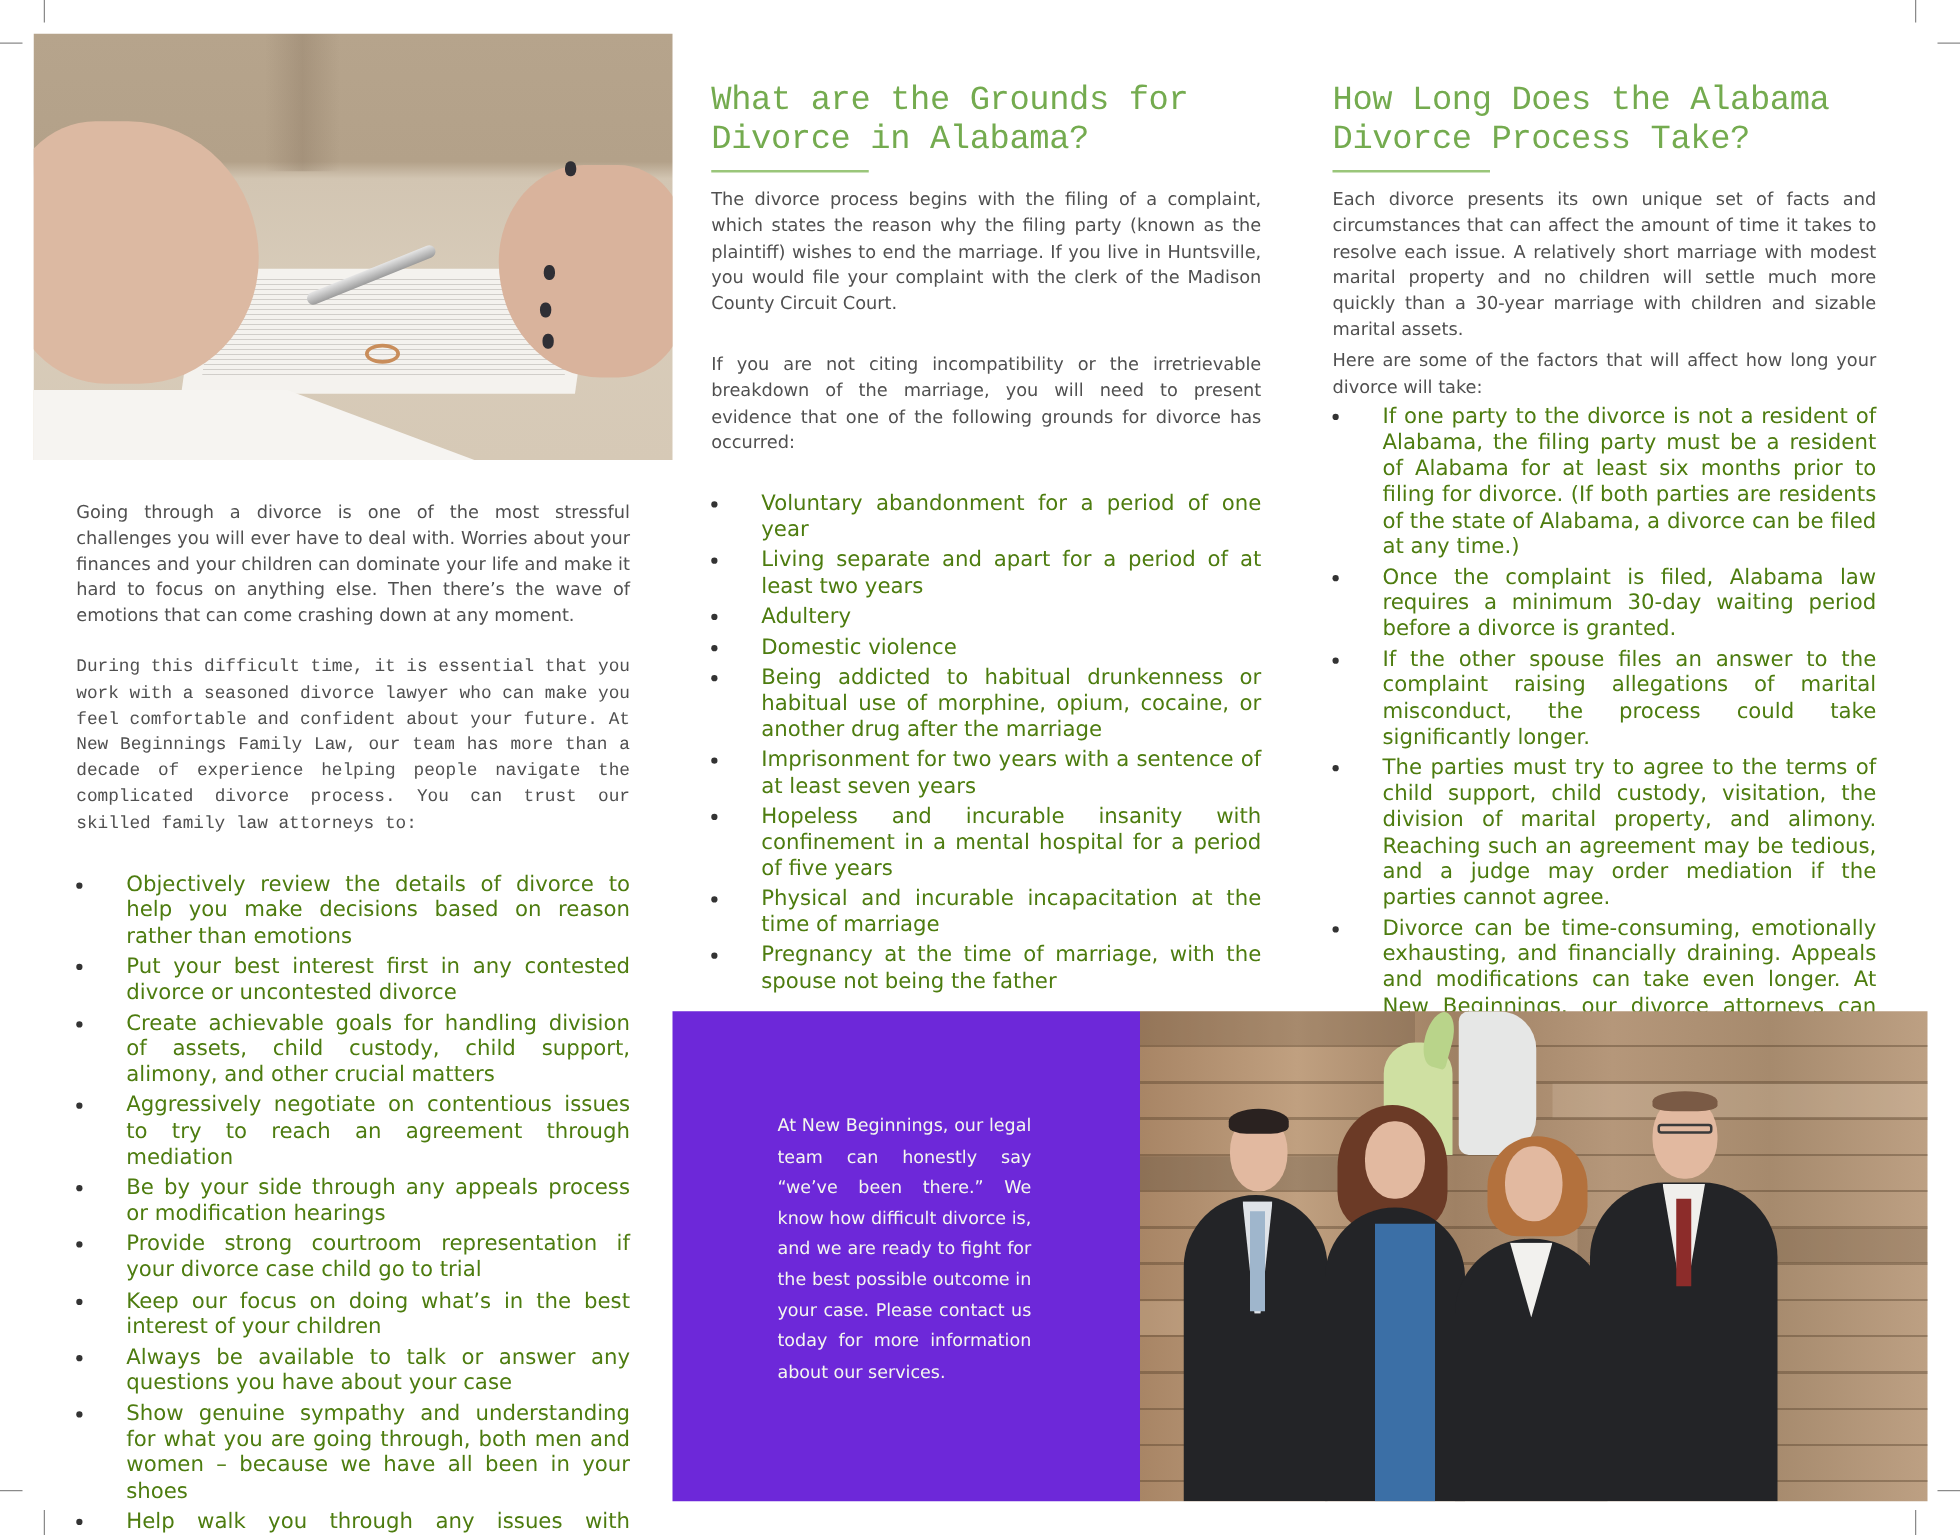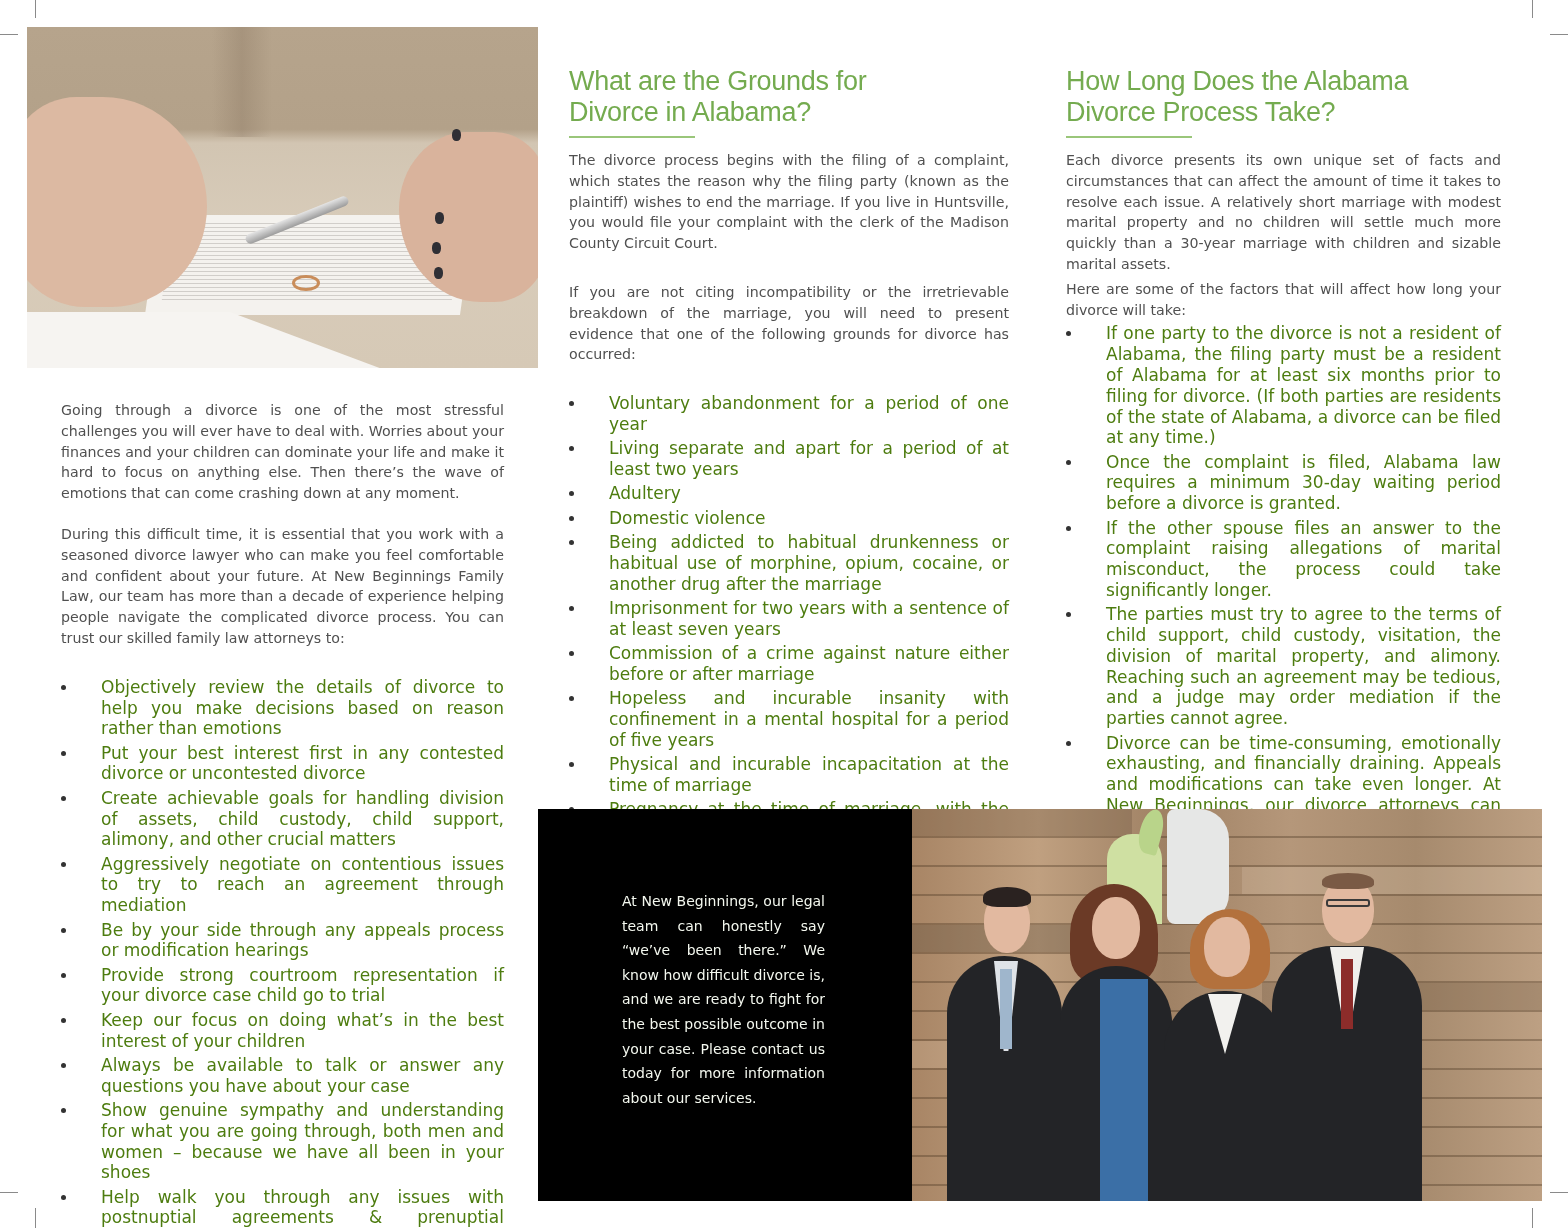--- a/index.html
+++ b/index.html
@@ -22,34 +22,34 @@
     clip-path: polygon(0 0, 52% 0, 100% 100%, 0 100%); }
   .photo-top .hand-l { position:absolute; left: -20px; top: 70px; width: 200px; height: 210px; background:#dcb9a2; border-radius: 40% 60% 55% 45%; }
   .photo-top .hand-r { position:absolute; left: 372px; top: 105px; width: 150px; height: 170px; background:#d9b39c; border-radius: 50% 40% 40% 60%; }
   .photo-top .pen { position:absolute; left: 215px; top: 188px; width: 110px; height: 10px; background: linear-gradient(180deg,#e5e5e5,#9c9c9c);
     transform: rotate(-22deg); border-radius: 5px; }
   .photo-top .ring { position:absolute; left: 265px; top: 248px; width: 28px; height: 16px; border: 3px solid #c98d5a; border-radius: 50%; }
   .photo-top .nail { position:absolute; width: 9px; height: 12px; background:#2f2f35; border-radius: 45%; }
 
   .col { position: absolute; }
   .heading {
-    font-family: Liberation Sans, sans-serif;
+    font-family: Liberation Mono, monospace;
     color: #74ab4f; font-size: 27px; line-height: 31px; font-weight: normal; letter-spacing: -0.3px;
   }
   .heading-rule { width: 126px; height: 2px; background: #9ac67a; margin-top: 8px; }
 
   .para { font-size: 14.2px; line-height: 20.8px; text-align: justify; color: #505050; }
-  .para.gap { margin-top: 20px; }
+  .para.gap { margin-top: 20px; font-family: Liberation Mono, monospace; }
 
   ul.bullets { list-style: none; }
   ul.bullets li { position: relative; padding-left: 40px; font-size: 17px; line-height: 20.8px; text-align: justify; color: #4d7c0f; margin-bottom: 3.5px; }
   ul.bullets li .dot { position: absolute; left: 0; top: 8px; width: 5px; height: 5px; border-radius: 50%; background: #333; }
 
   .green-box {
-    position: absolute; left: 538px; top: 809px; width: 374px; height: 392px; background: #000000;
+    position: absolute; left: 538px; top: 809px; width: 374px; height: 392px; background: #6d28d9;
   }
   .green-text {
     position: absolute; left: 84px; top: 80px; width: 203px;
     font-size: 14px; line-height: 24.6px; color: #f4f8ef; text-align: justify;
   }
 
   .team-photo {
     position: absolute; left: 912px; top: 809px; width: 630px; height: 392px; overflow: hidden;
     background:
       repeating-linear-gradient(180deg, rgba(0,0,0,0) 0px, rgba(0,0,0,0) 27px, rgba(70,50,30,0.35) 27px, rgba(70,50,30,0.35) 29px),
@@ -116,21 +116,20 @@
   <div class="heading-rule"></div>
   <p class="para" style="margin-top:12px;">The divorce process begins with the filing of a complaint, which states the reason why the filing party (known as the plaintiff) wishes to end the marriage. If you live in Huntsville, you would file your complaint with the clerk of the Madison County Circuit Court.</p>
   <p class="para" style="margin-top:28px;">If you are not citing incompatibility or the irretrievable breakdown of the marriage, you will need to present evidence that one of the following grounds for divorce has occurred:</p>
   <ul class="bullets" style="margin-top:28px;">
     <li><span class="dot"></span><span>Voluntary abandonment for a period of one year</span></li>
     <li><span class="dot"></span><span>Living separate and apart for a period of at least two years</span></li>
     <li><span class="dot"></span><span>Adultery</span></li>
     <li><span class="dot"></span><span>Domestic violence</span></li>
     <li><span class="dot"></span><span>Being addicted to habitual drunkenness or habitual use of morphine, opium, cocaine, or another drug after the marriage</span></li>
     <li><span class="dot"></span><span>Imprisonment for two years with a sentence of at least seven years</span></li>
-    <li><span class="dot"></span><span>Commission of a crime against nature either before or after marriage</span></li>
     <li><span class="dot"></span><span>Hopeless and incurable insanity with confinement in a mental hospital for a period of five years</span></li>
     <li><span class="dot"></span><span>Physical and incurable incapacitation at the time of marriage</span></li>
     <li><span class="dot"></span><span>Pregnancy at the time of marriage, with the spouse not being the father</span></li>
   </ul>
 </div>
 
 <div class="col" style="left:1066px;top:66px;width:435px;">
   <h2 class="heading">
     <span>How Long Does the Alabama</span><br>
     <span>Divorce Process Take?</span>

